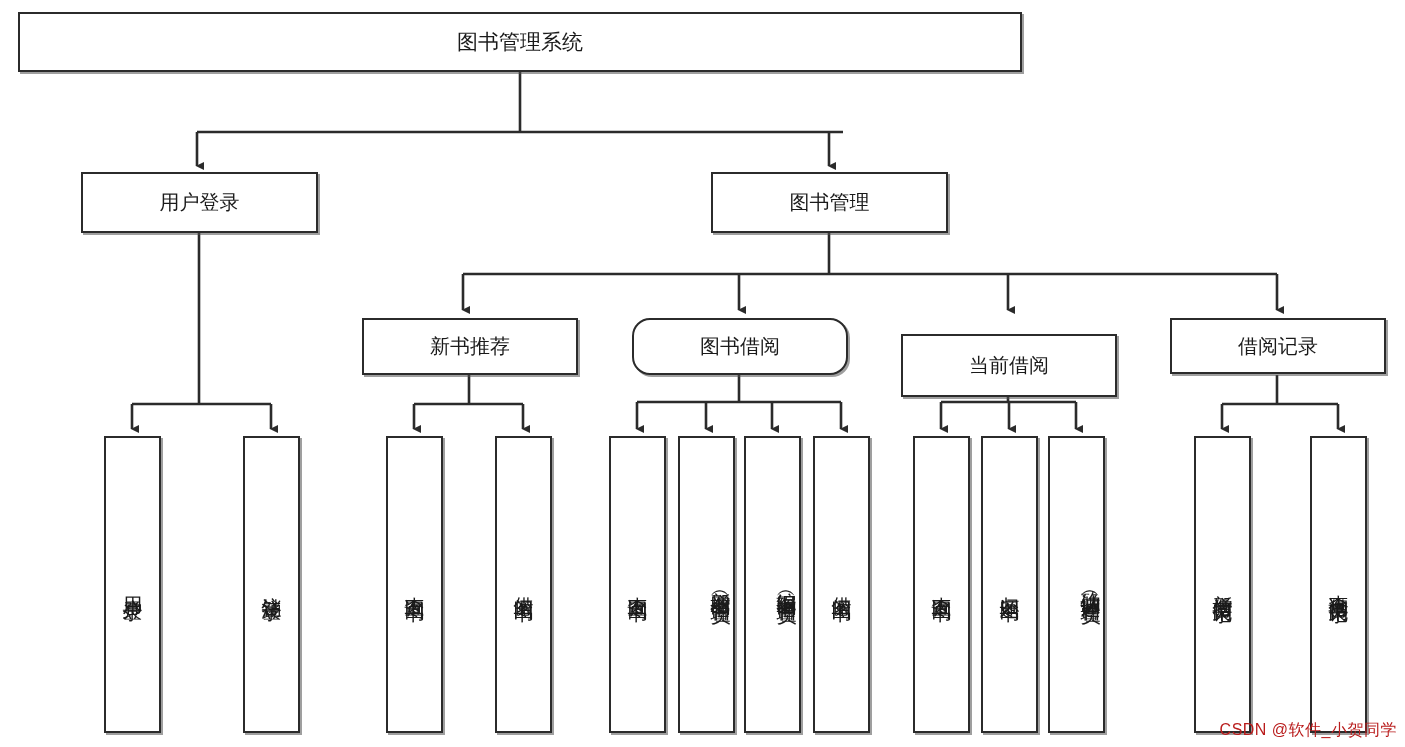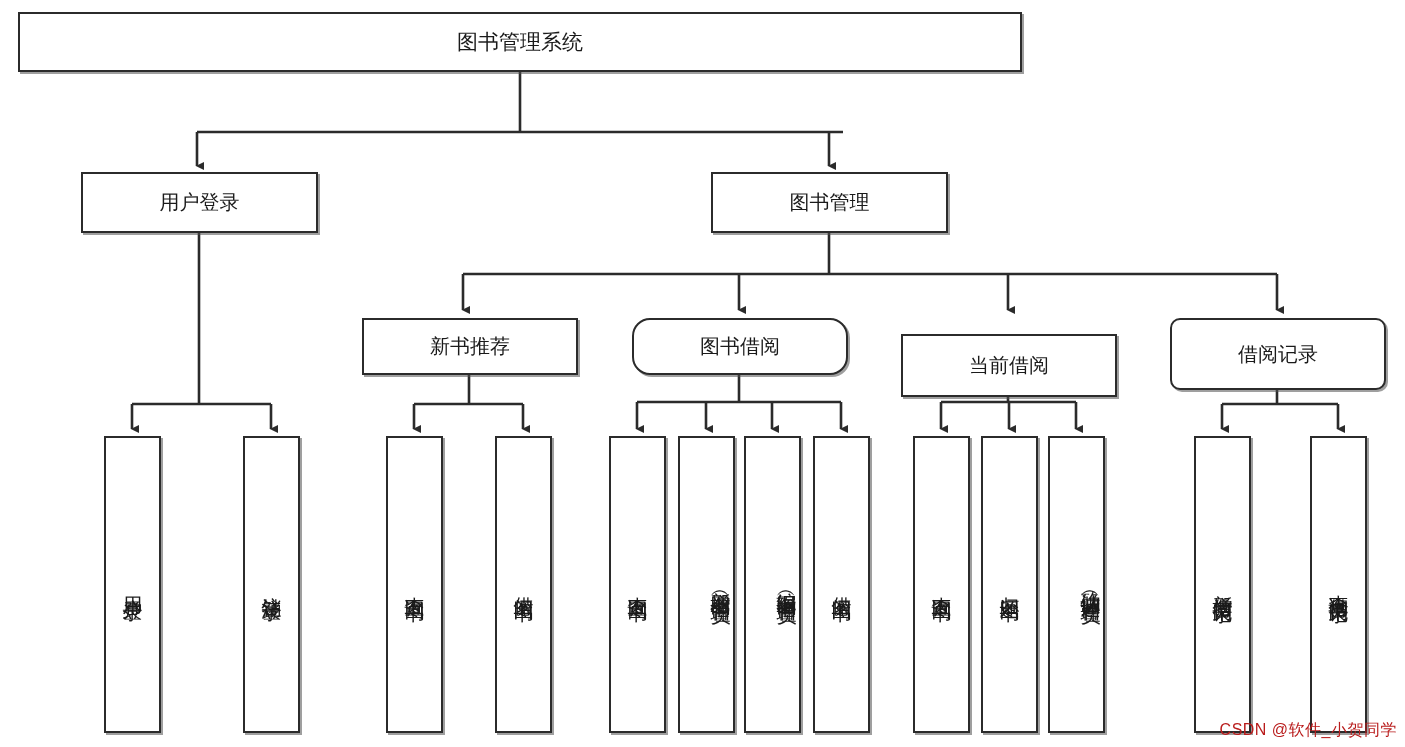--- a/index.html
+++ b/index.html
@@ -135,21 +135,21 @@
 
   <div class="node lvl2" style="left:362px; top:318px; width:216px; height:57px;">
     <span>新书推荐</span>
   </div>
   <div class="node lvl2" style="left:632px; top:318px; width:216px; height:57px;border-radius:18px;">
     <span>图书借阅</span>
   </div>
   <div class="node lvl2" style="left:901px; top:334px; width:216px; height:63px;">
     <span>当前借阅</span>
   </div>
-  <div class="node lvl2" style="left:1170px; top:318px; width:216px; height:72px;border-radius:10px;">
+  <div class="node lvl2" style="left:1170px; top:318px; width:216px; height:56px;">
     <span>借阅记录</span>
   </div>
 
   <div class="node leaf midaligned" style="left:104px; top:436px; width:57px; height:297px;">
     <span>用户登录</span>
   </div>
   <div class="node leaf midaligned" style="left:243px; top:436px; width:57px; height:297px;">
     <span>注销登录</span>
   </div>
 

